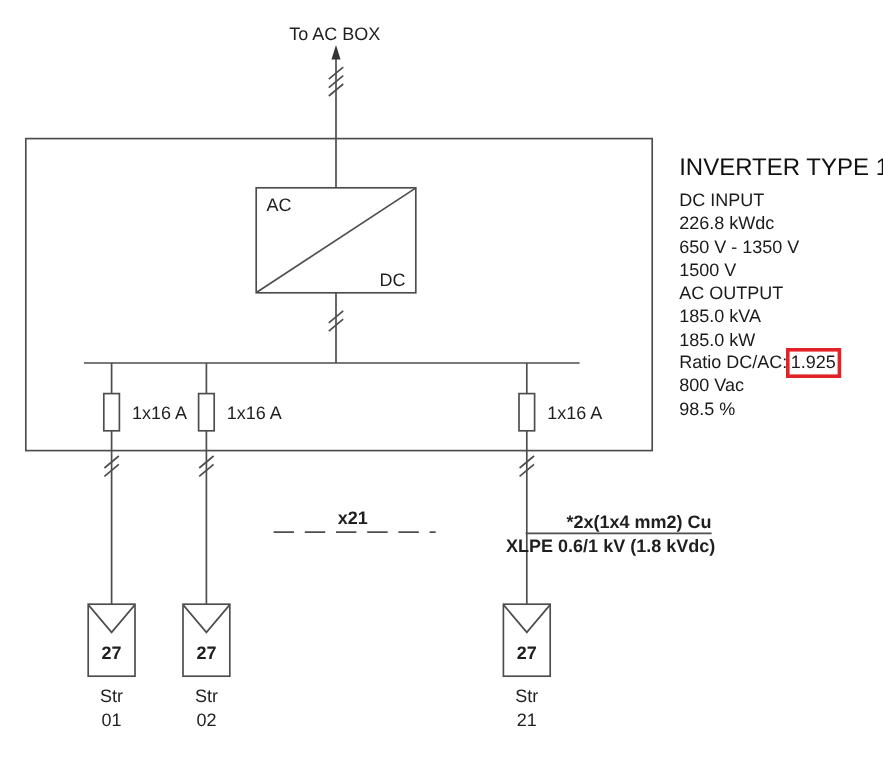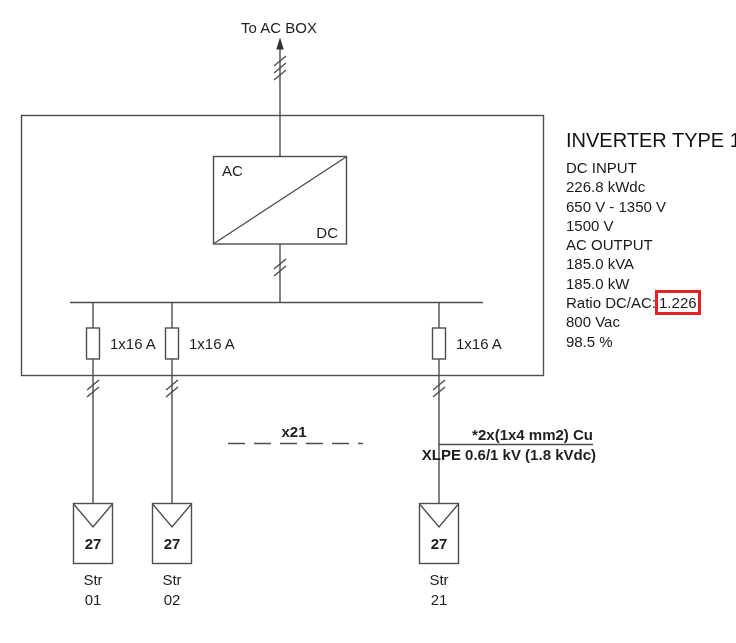--- a/index.html
+++ b/index.html
@@ -133,18 +133,18 @@
 
   <div class="spec-panel">
     <div class="spec-title">INVERTER TYPE 1</div>
     <div class="spec-line">DC INPUT</div>
     <div class="spec-line">226.8 kWdc</div>
     <div class="spec-line">650 V - 1350 V</div>
     <div class="spec-line">1500 V</div>
     <div class="spec-line">AC OUTPUT</div>
     <div class="spec-line">185.0 kVA</div>
     <div class="spec-line">185.0 kW</div>
-    <div class="spec-line"><span>Ratio DC/AC:</span><span class="ratio-value">1.226</span></div>
+    <div class="spec-line"><span>Ratio DC/AC:</span><span class="ratio-value">1.925</span></div>
     <div class="spec-line">800 Vac</div>
     <div class="spec-line">98.5 %</div>
   </div>
 
 </div>
 
 </body></html>

